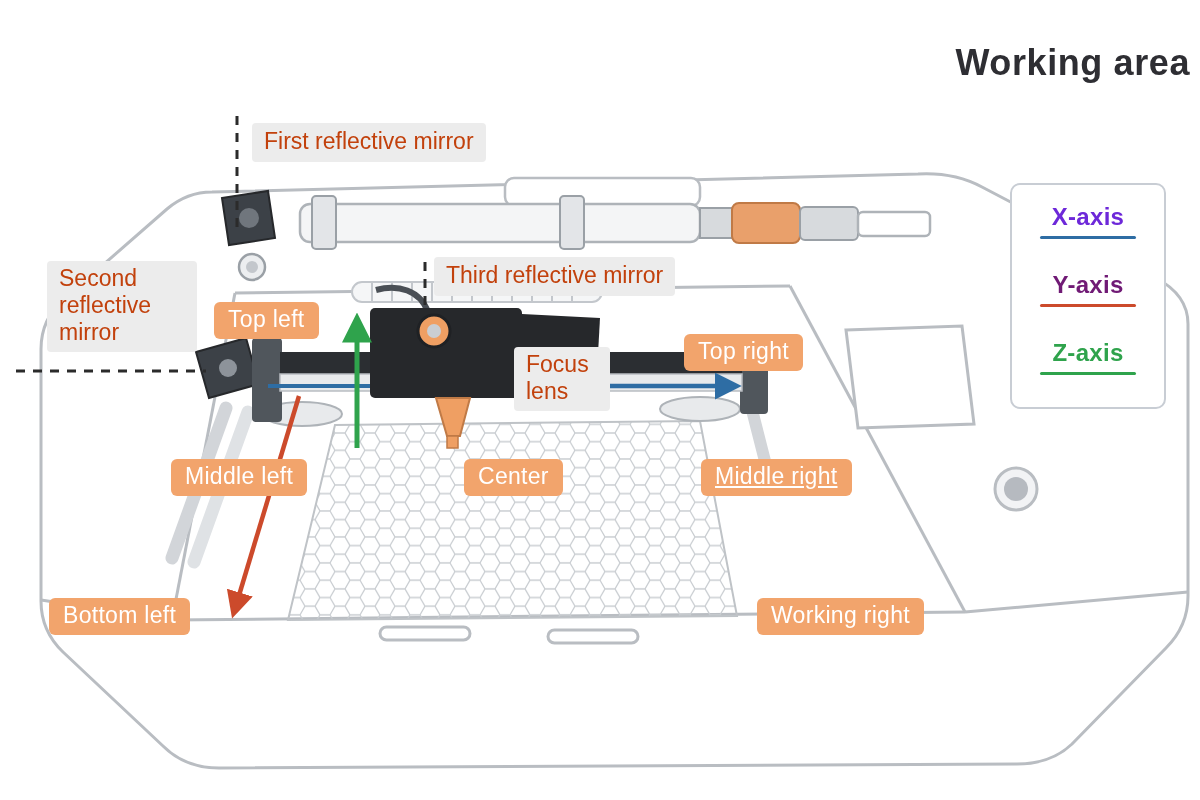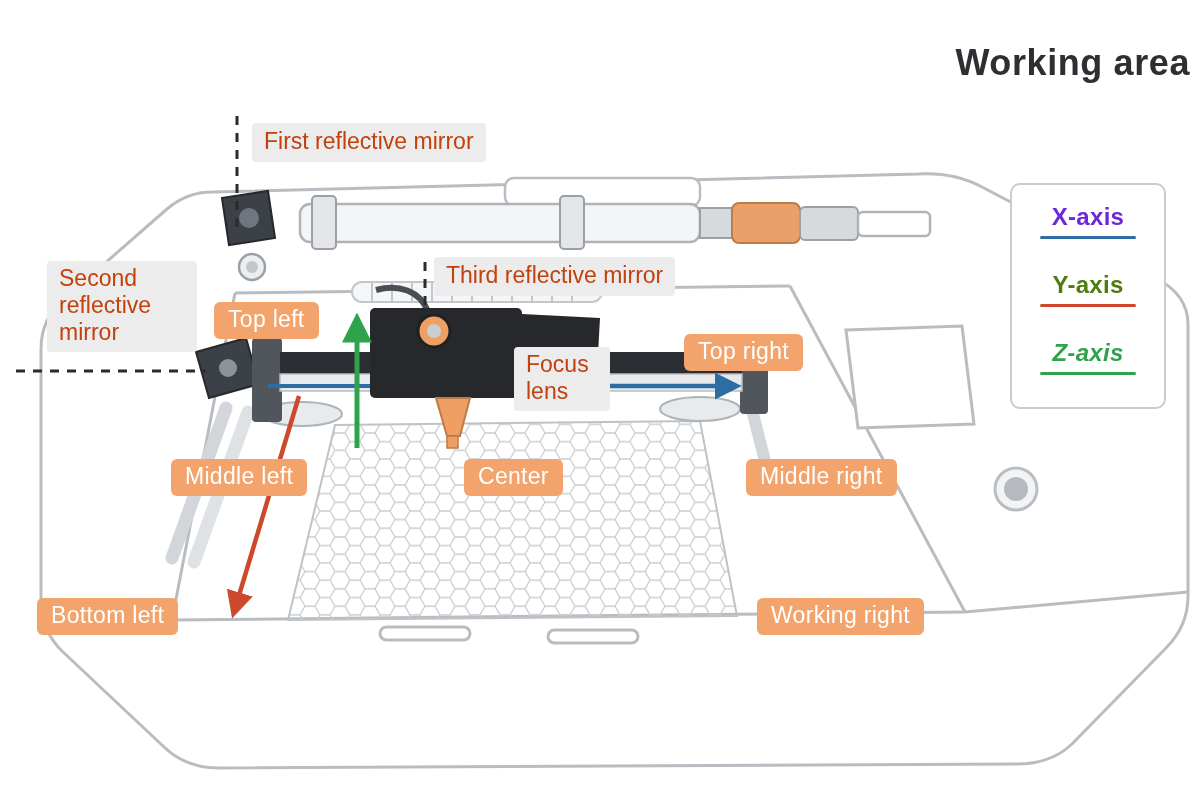--- a/index.html
+++ b/index.html
@@ -38,37 +38,37 @@
 
   .lbl-first-mirror  { left:252px; top:123px; }
   .lbl-third-mirror  { left:434px; top:218px;margin-top:39px; }
   .lbl-second-mirror { left:16px;  top:261px; width:150px;margin-left:31px; }
   .lbl-focus-lens    { left:514px; top:347px; width:96px; }
 
   .lbl-top-left      { left:214px; top:302px; }
   .lbl-top-right     { left:684px; top:302px;margin-top:32px; }
   .lbl-middle-left   { left:139px; top:459px;margin-left:32px; }
   .lbl-center        { left:464px; top:459px;text-align:right; }
-  .lbl-middle-right  { left:746px; top:459px; }
-  .lbl-bottom-left   { left:37px;  top:598px; }
+  .lbl-middle-right  { left:701px; top:459px;text-decoration:underline; }
+  .lbl-bottom-left   { left:49px;  top:598px; }
   .lbl-bottom-right  { left:757px; top:598px; }
 
   
   .legend {
     position:absolute; left:1010px; top:183px; width:156px; height:226px;
     background:#ffffff; border:2px solid #c8cdd4; border-radius:10px;
     display:flex; flex-direction:column; align-items:center;
     padding-top:18px; gap:32px;
   }
   .legend-item { display:flex; flex-direction:column; align-items:center; }
   .legend-label { font-size:24px; font-weight:bold; letter-spacing:.3px; }
   .legend-underline { width:96px; height:3px; margin-top:5px; border-radius:2px; }
   .axis-x .legend-label { color:#6d28d9; } .axis-x .legend-underline { background:#2e6da4; }
-  .axis-y .legend-label { color:#4d7c0f; } .axis-y .legend-underline { background:#cc4a2b; }
-  .axis-z .legend-label { color:#2fa34c;font-style:italic; } .axis-z .legend-underline { background:#2fa34c; }
+  .axis-y .legend-label { color:#701a75; } .axis-y .legend-underline { background:#cc4a2b; }
+  .axis-z .legend-label { color:#2fa34c; } .axis-z .legend-underline { background:#2fa34c; }
 </style>
 </head>
 <body>
 
 <div class="stage">
 
   <svg width="1200" height="800" viewBox="0 0 1200 800">
     <defs>
       <pattern id="hex" patternUnits="userSpaceOnUse" width="30" height="17.32">
         <path d="M0,8.66 L5,0 L15,0 L20,8.66 L15,17.32 L5,17.32 Z

